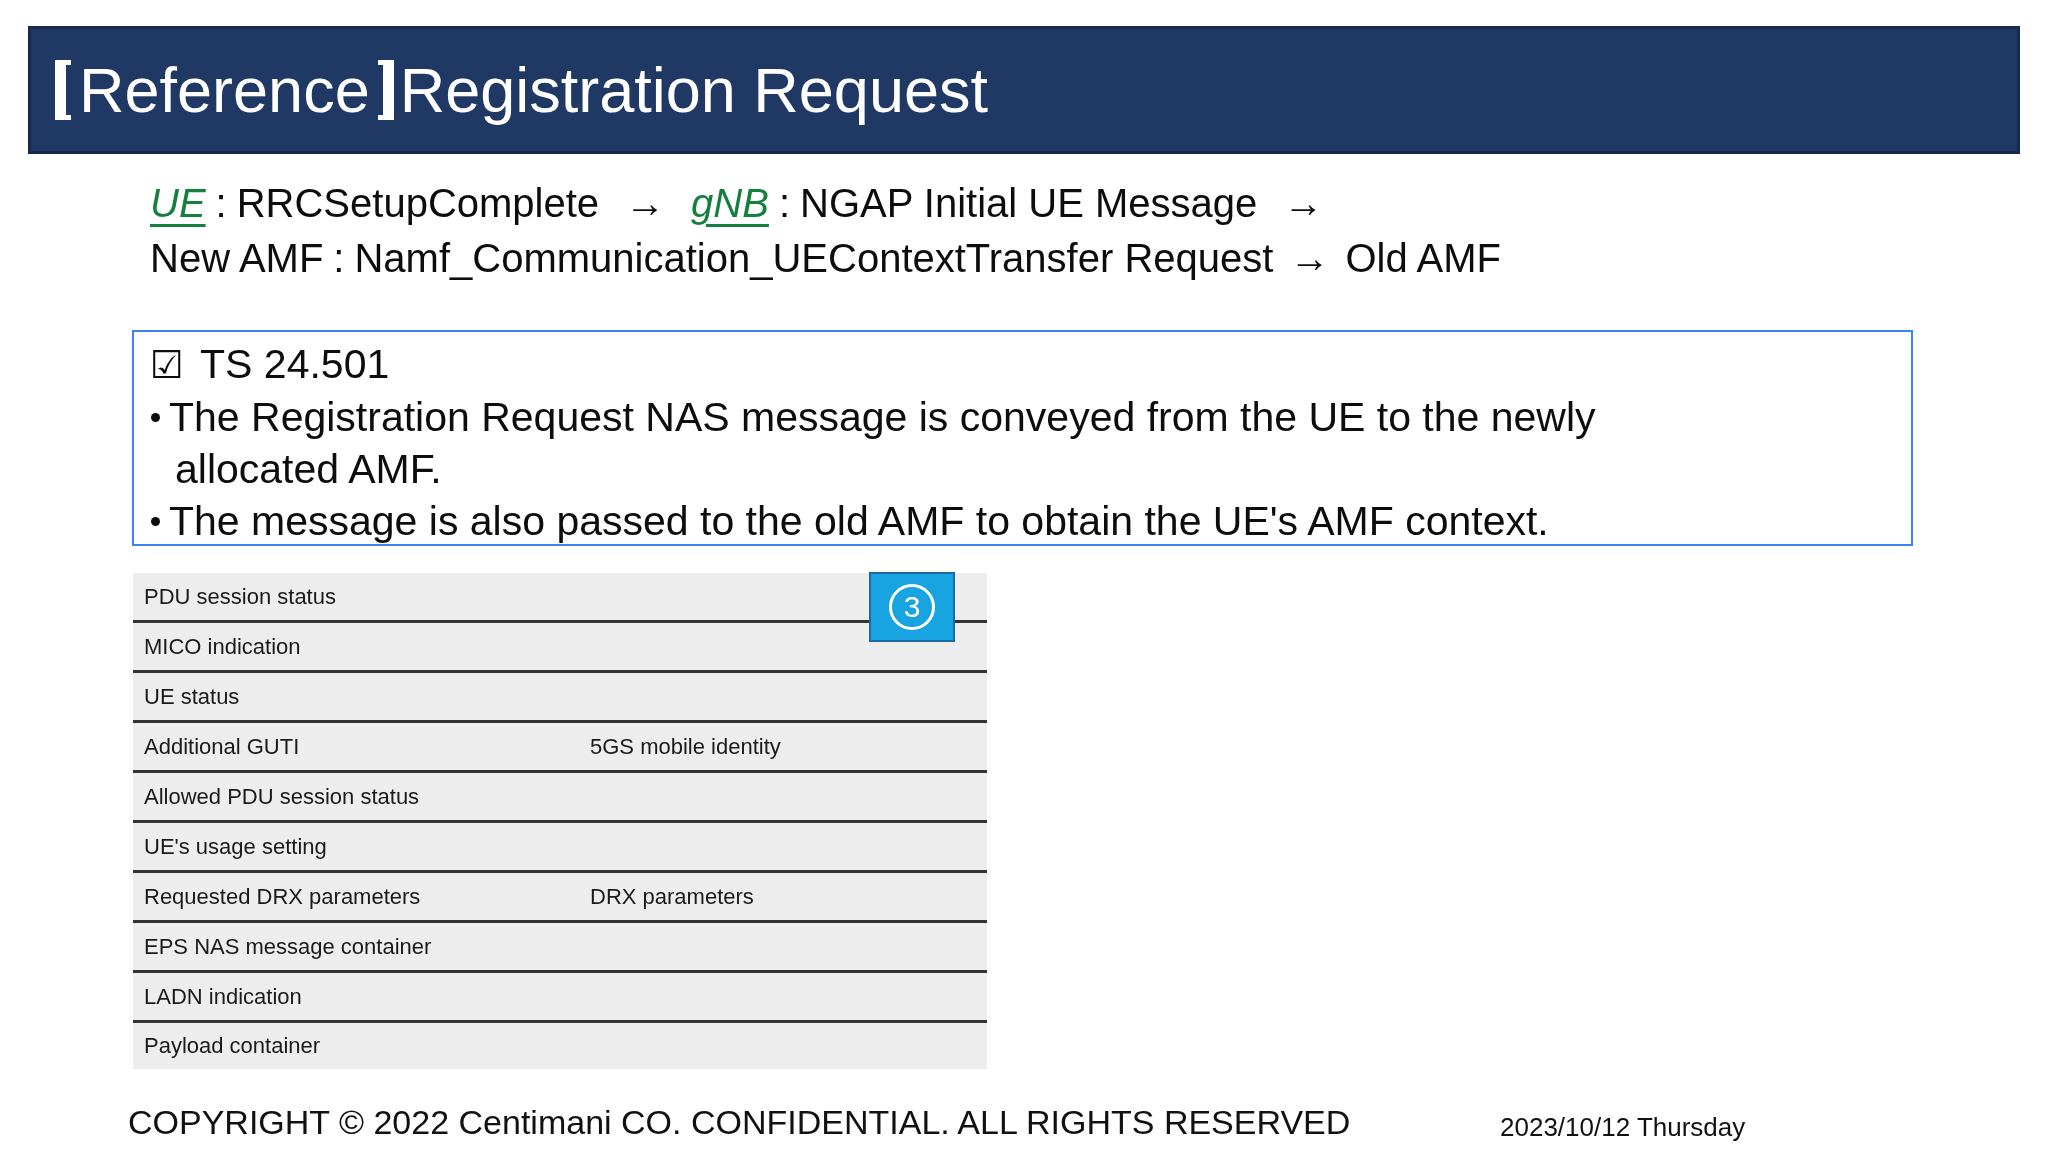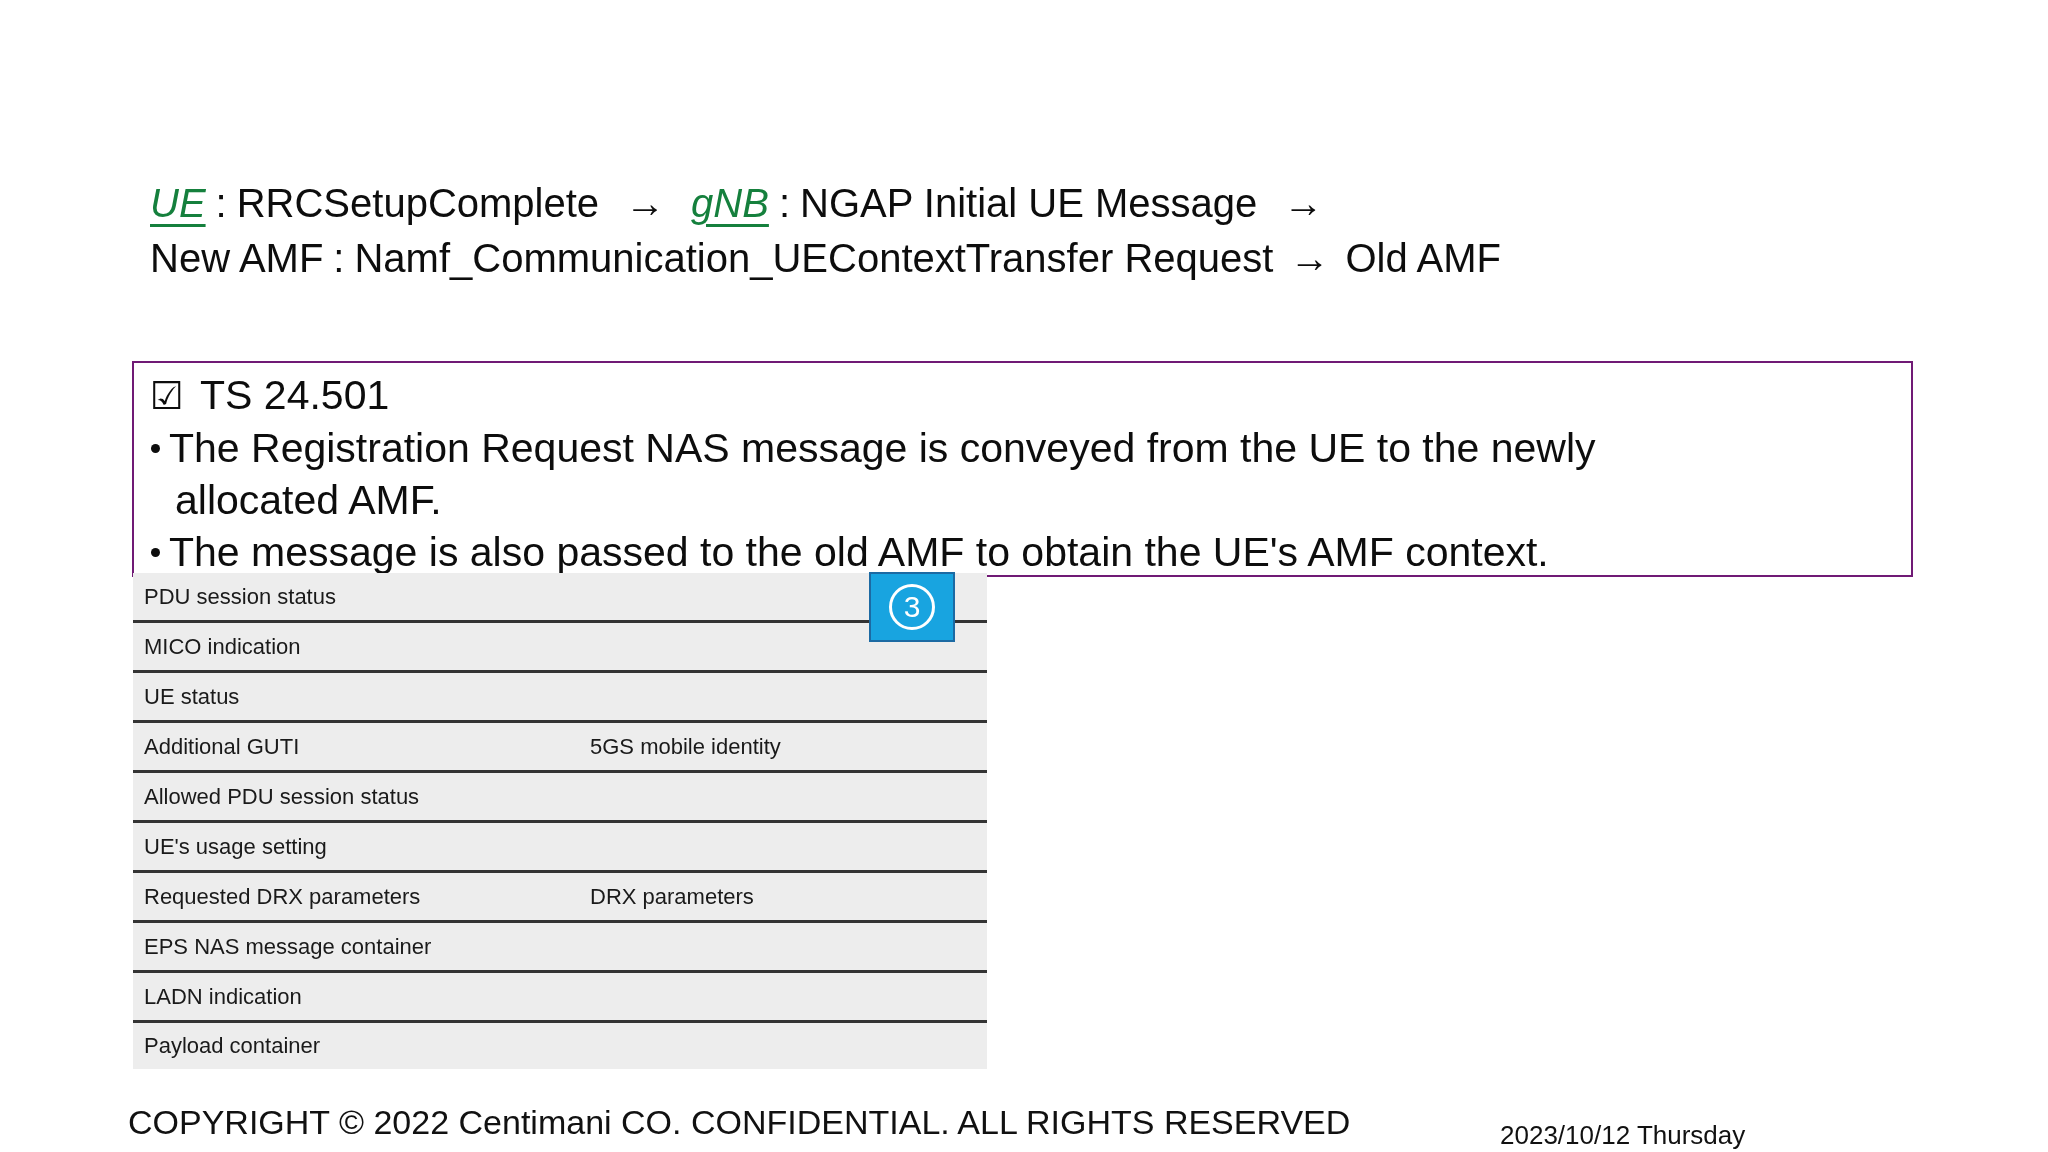--- a/index.html
+++ b/index.html
@@ -19,22 +19,22 @@
   .lb.close{border-right:11px solid #fff;border-top:5px solid #fff;border-bottom:5px solid #fff;margin:0 6px 0 8px;}
   
   .flow{position:absolute;left:150px;top:176px;font-size:40px;line-height:55px;white-space:nowrap;}
   .flow .sep{margin:0 10px;}
   .flow .red{color:#15803d;text-decoration:underline;text-decoration-thickness:3px;text-underline-offset:7px;font-style:italic;}
   .flow .arrow{font-weight:bold;margin:0 26px;}
   .flow .arrow2{font-weight:bold;margin:0 16px;}
   
   .spec-box{
     position:absolute;left:132px;top:330px;width:1781px;height:216px;box-sizing:border-box;
-    border:2px solid #701a75;background:#ffffff;padding:6px 0 0 16px;
-    font-size:41px;line-height:52px;white-space:nowrap;margin-top:31px;
+    border:2px solid #3b82f6;background:#ffffff;padding:6px 0 0 16px;
+    font-size:41px;line-height:52px;white-space:nowrap;
   }
   .spec-box .check{font-size:38px;margin-right:16px;}
   .bullet-row{display:flex;align-items:flex-start;}
   .dot{flex:0 0 auto;width:9px;height:9px;border-radius:50%;background:#0d0d0d;margin:22px 9px 0 1px;}
   .cont-row{padding-left:25px;}
   
   .ie-table{position:absolute;left:133px;top:573px;width:854px;}
   .ie-row{
     position:relative;height:50px;box-sizing:border-box;background:#ededed;
     border-bottom:3px solid #333333;display:flex;align-items:center;
@@ -46,28 +46,36 @@
   .badge{
     position:absolute;left:869px;top:572px;width:86px;height:70px;box-sizing:border-box;
     background:#18a4e0;border:2px solid #1c6aa3;display:flex;align-items:center;justify-content:center;
   }
   .badge-circle{
     width:46px;height:46px;box-sizing:border-box;border:3px solid #ffffff;border-radius:50%;
     color:#ffffff;font-size:30px;display:flex;align-items:center;justify-content:center;
   }
   
   .footer-copy{position:absolute;left:128px;top:1103px;font-size:34px;color:#111111;white-space:nowrap;}
-  .footer-date{position:absolute;left:1500px;top:1112px;font-size:26px;color:#111111;white-space:nowrap;margin-top:8px;}
+  .footer-date{position:absolute;left:1500px;top:1112px;font-size:26px;color:#111111;white-space:nowrap;}
   .footer-page{position:absolute;left:1908px;top:1166px;font-size:21px;color:#111111;}
 </style>
 </head>
 <body>
 
 <div class="slide">
 
+  <div class="header">
+    <div class="header-title">
+      <span class="lb open"></span>
+      <span>Reference</span>
+      <span class="lb close"></span>
+      <span>Registration Request</span>
+    </div>
+  </div>
 
   <div class="flow">
     <div>
       <span class="red">UE</span><span class="sep">:</span><span>RRCSetupComplete</span><span class="arrow">→</span><span class="red">gNB</span><span class="sep">:</span><span>NGAP Initial UE Message</span><span class="arrow">→</span>
     </div>
     <div>
       <span>New AMF</span><span class="sep">:</span><span>Namf_Communication_UEContextTransfer Request</span><span class="arrow2">→</span><span>Old AMF</span>
     </div>
   </div>
 

